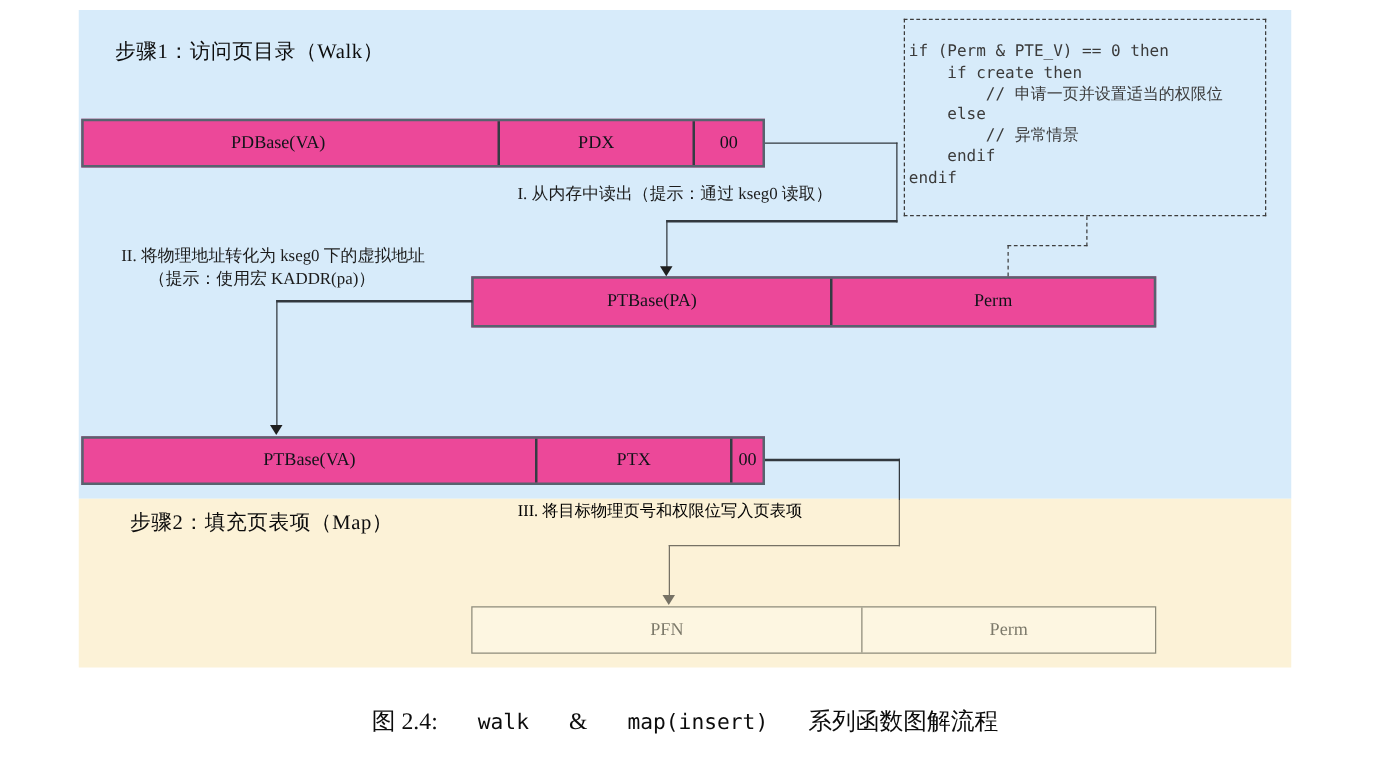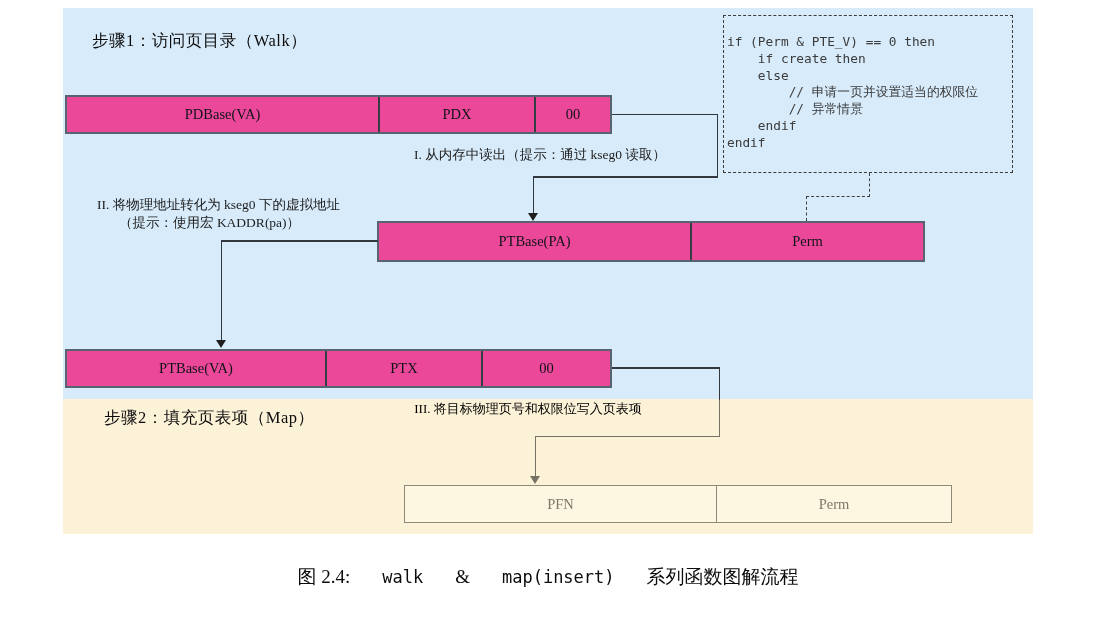--- a/index.html
+++ b/index.html
@@ -9,21 +9,21 @@
   .region-walk{left:63px;top:8px;width:970px;height:391px;background:#d7ebfa;}
   .region-map{left:63px;top:399px;width:970px;height:135px;background:#fcf2d7;}
 
   .step-title{position:absolute;font-size:16.5px;color:#0d0d0d;letter-spacing:.5px;}
 
   
   .bar{position:absolute;display:flex;box-sizing:border-box;border:2px solid #57636f;background:#ec4899;}
   .bar .cell{display:flex;align-items:center;justify-content:center;font-size:14.5px;color:#101318;
              box-sizing:border-box;}
   .bar .cell + .cell{border-left:2px solid #343c44;}
-  .bar-faded{border:1.5px solid #8d8a79;background:#fdf6e1;margin-left:27px;}
+  .bar-faded{border:1.5px solid #8d8a79;background:#fdf6e1;}
   .bar-faded .cell{color:#7c796a;}
   .bar-faded .cell + .cell{border-left:1.5px solid #8d8a79;}
 
   
   .code-box{position:absolute;left:723px;top:15px;width:290px;height:158px;box-sizing:border-box;
             border:1.5px dashed #3c3c3c;padding:18px 0 0 3px;}
   .code-line{font-family:"DejaVu Sans Mono","Liberation Mono",monospace;font-size:12.8px;
              line-height:16.8px;color:#3b3b3b;white-space:pre;}
 
   .note{position:absolute;font-size:13.5px;color:#1c1c1c;}
@@ -55,47 +55,47 @@
 
   <div class="region region-walk"></div>
   <div class="region region-map"></div>
 
   <div class="step-title" style="left:92px;top:30px;">步骤1：访问页目录（Walk）</div>
   <div class="step-title" style="left:104px;top:407px;">步骤2：填充页表项（Map）</div>
 
   <div class="code-box">
     <div class="code-line">if (Perm &amp; PTE_V) == 0 then</div>
     <div class="code-line">    if create then</div>
+    <div class="code-line">        // 申请一页并设置适当的权限位</div>
     <div class="code-line">    else</div>
-    <div class="code-line">        // 申请一页并设置适当的权限位</div>
     <div class="code-line">        // 异常情景</div>
     <div class="code-line">    endif</div>
     <div class="code-line">endif</div>
   </div>
 
   <div class="bar" style="left:65px;top:95px;width:547px;height:39px;">
     <div class="cell" style="width:311px;">PDBase(VA)</div>
-    <div class="cell" style="width:156px;">PDX</div>
+    <div class="cell" style="width:156px;margin-left:20px;">PDX</div>
     <div class="cell" style="flex:1;">00</div>
   </div>
 
   <div class="note note-center" style="left:380px;top:146px;width:320px;">I. 从内存中读出（提示：通过 kseg0 读取）</div>
 
   <div class="note" style="left:97px;top:196px;">
     <div>II. 将物理地址转化为 kseg0 下的虚拟地址</div>
     <div class="indent2">（提示：使用宏 KADDR(pa)）</div>
   </div>
 
   <div class="bar" style="left:377px;top:221px;width:548px;height:41px;">
-    <div class="cell" style="width:311px;">PTBase(PA)</div>
+    <div class="cell" style="width:285px;">PTBase(PA)</div>
     <div class="cell" style="flex:1;">Perm</div>
   </div>
 
   <div class="bar" style="left:65px;top:349px;width:547px;height:39px;">
-    <div class="cell" style="width:258px;">PTBase(VA)</div>
+    <div class="cell" style="width:361px;">PTBase(VA)</div>
     <div class="cell" style="width:156px;">PTX</div>
     <div class="cell" style="flex:1;">00</div>
   </div>
 
   <div class="note note-center note-faded" style="left:378px;top:400px;width:300px;">III. 将目标物理页号和权限位写入页表项</div>
 
   <div class="bar bar-faded" style="left:377px;top:485px;width:548px;height:38px;">
     <div class="cell" style="width:311px;">PFN</div>
     <div class="cell" style="flex:1;">Perm</div>
   </div>

